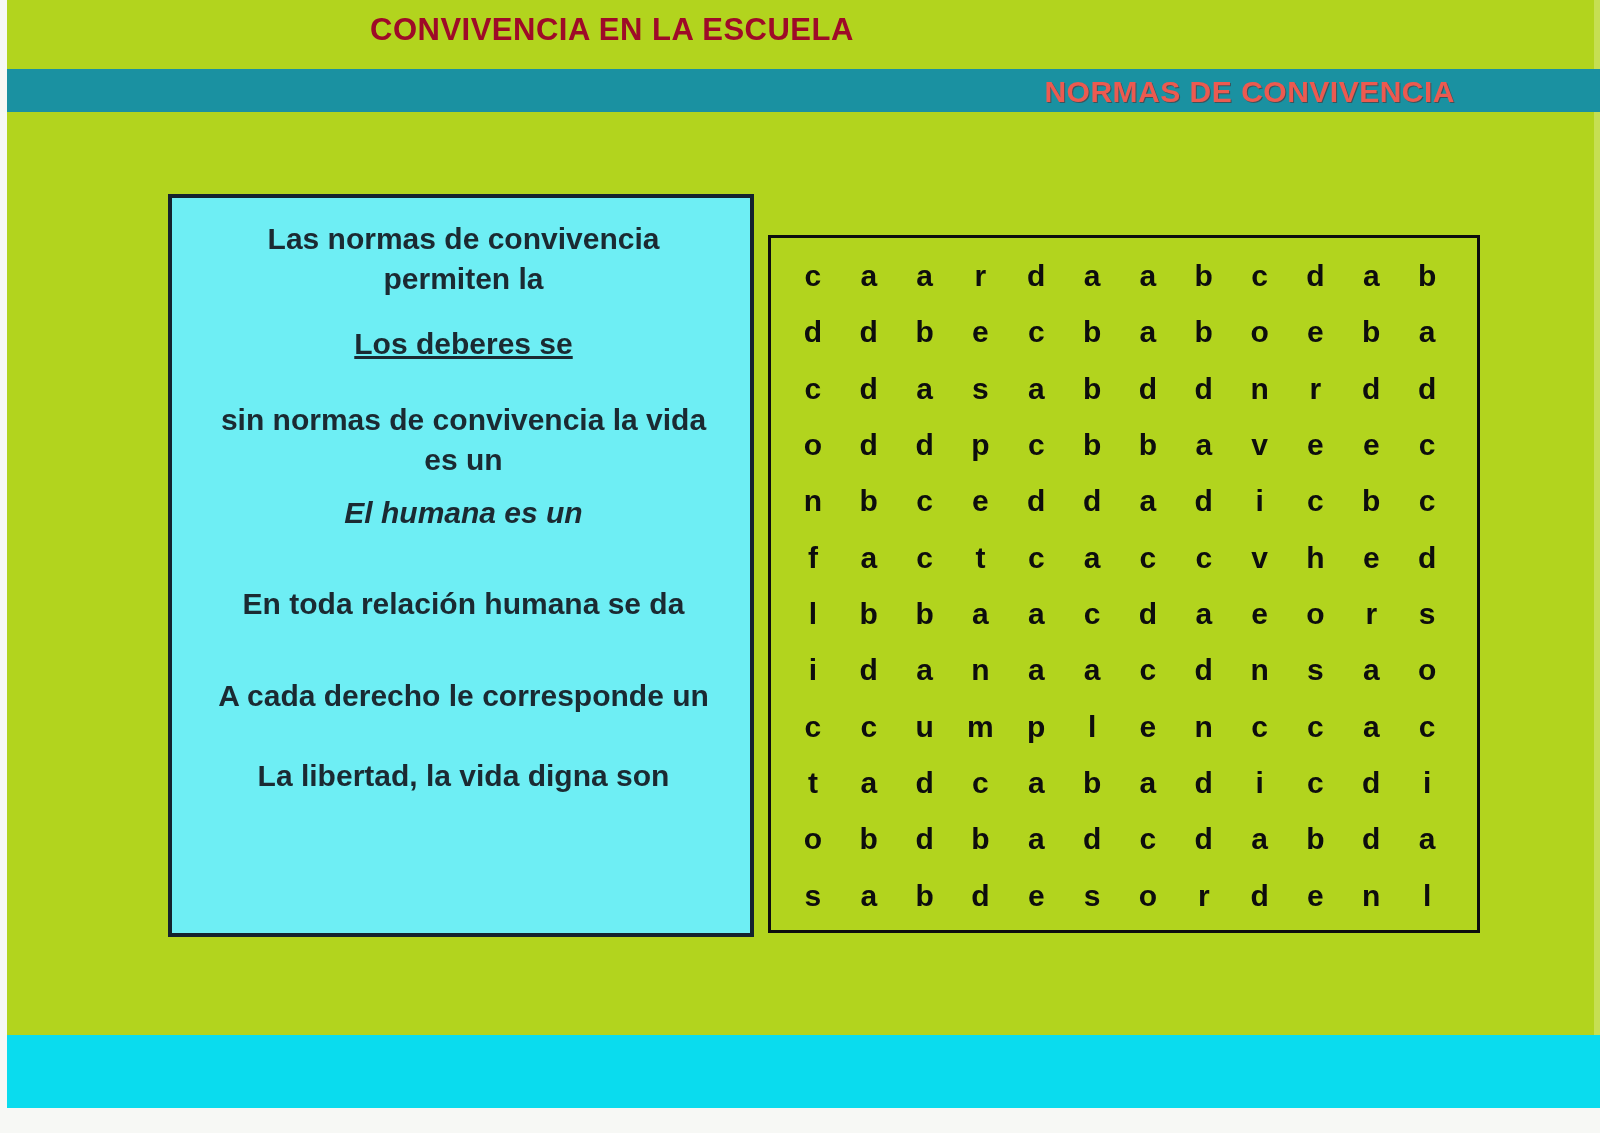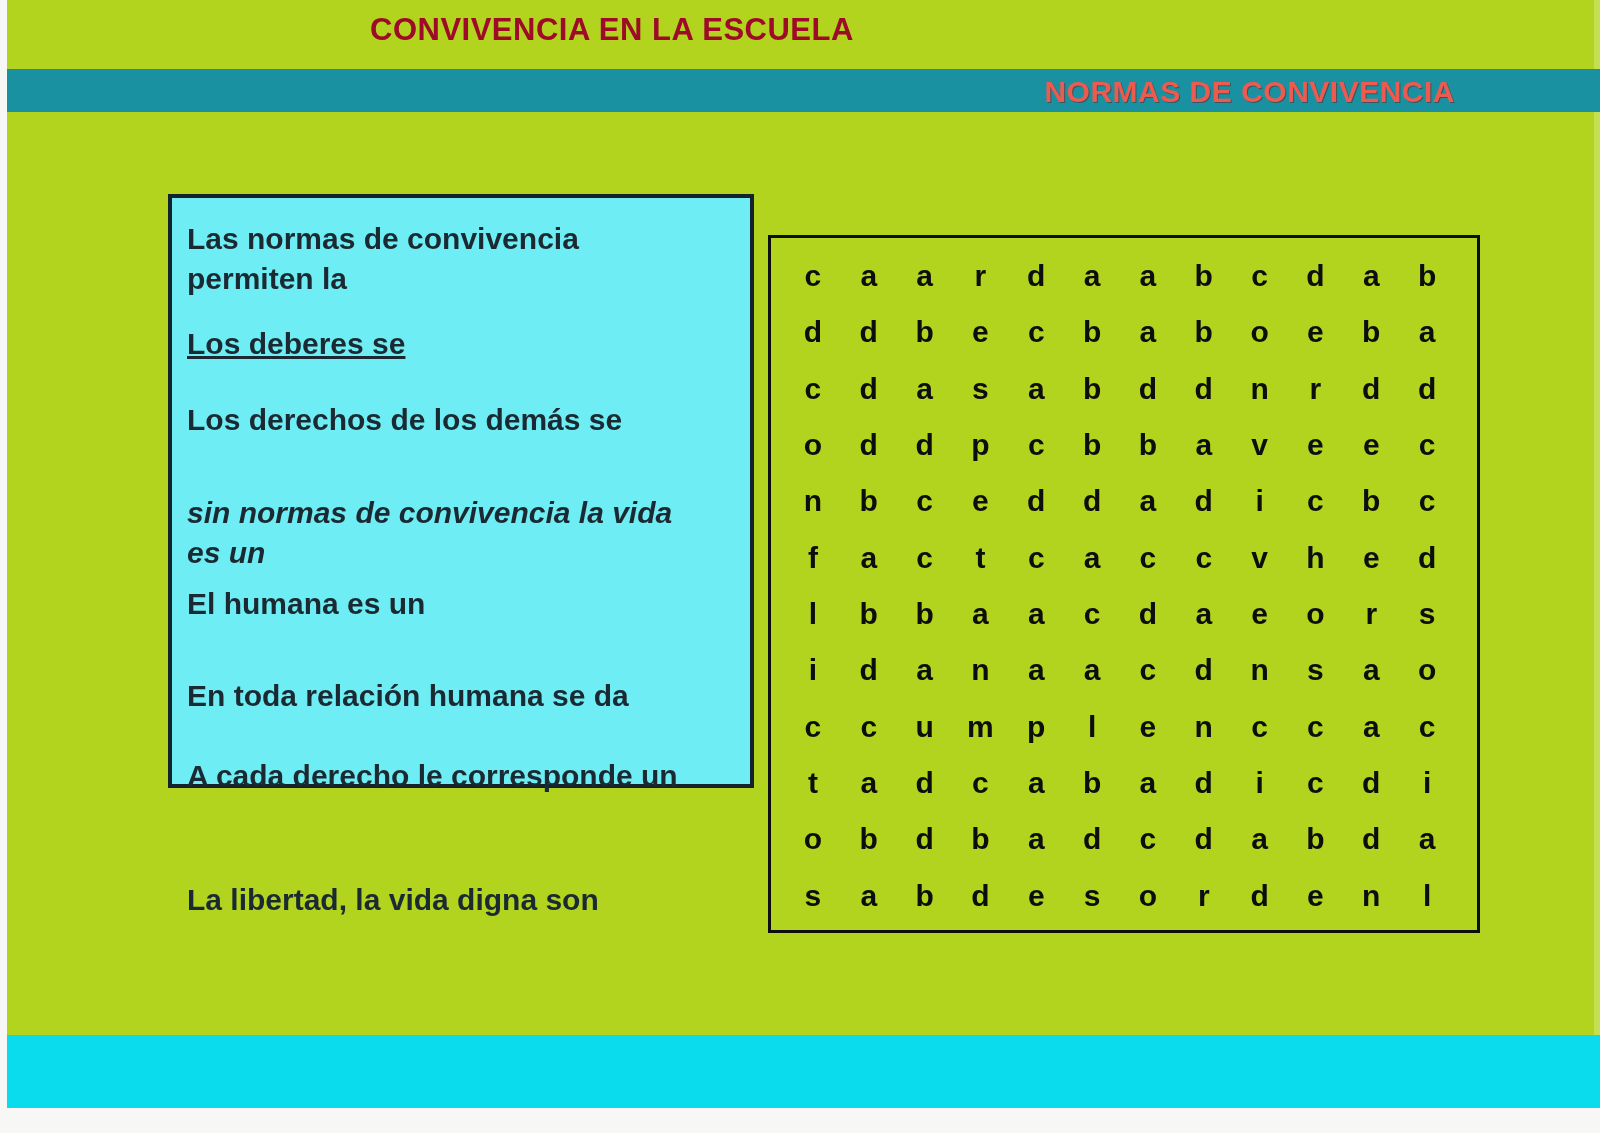--- a/index.html
+++ b/index.html
@@ -14,20 +14,21 @@
     --bottom-cyan:#0adcee;
     --edge-white:#f7f8f5;
   }
   *{margin:0;padding:0;box-sizing:border-box;}
   html,body{width:1600px;height:1133px;overflow:hidden;}
   body{font-family:"Liberation Sans",sans-serif;}
 
   .page{
     position:relative;width:1600px;height:1133px;
     background:var(--bg-green);
+    text-align:center;
   }
 
   .edge-left{
     position:absolute;left:0;top:0;width:7px;height:1108px;
     background:var(--edge-white);
   }
   .edge-right{
     position:absolute;right:0;top:0;width:6px;height:1035px;
     background:#c9e05c;opacity:.85;
   }
@@ -45,21 +46,21 @@
   }
   .banner-title{
     position:absolute;right:145px;top:0;height:49px;line-height:45px;
     font-size:30px;font-weight:bold;letter-spacing:.5px;
     color:var(--banner-salmon);
     text-shadow:1px 1px 0 rgba(100,10,10,.45);
     white-space:nowrap;
   }
 
   .clue-panel{
-    position:absolute;left:168px;top:194px;width:586px;height:594px;
+    position:absolute;left:168px;top:194px;width:586px;height:743px;
     background:var(--panel-cyan);
     border:4px solid var(--panel-border);
     padding-left:29px;
   }
   .clue{
     position:absolute;left:15px;right:10px;
     font-size:30px;font-weight:bold;line-height:40px;
     color:var(--clue-ink);
   }
   .clue:nth-of-type(1){top:21px;}
@@ -111,23 +112,20 @@
   <div class="clue-panel" id="clue-panel">
 
   <div class="clue">
         <div>Las normas de convivencia</div>
         <div>permiten la</div>
       </div>
       <div class="clue">
         <div>Los deberes se</div>
       </div>
       <div class="clue">
-        <div>Los derechos de los demás se</div>
-      </div>
-      <div class="clue">
         <div>sin normas de convivencia la vida</div>
         <div>es un</div>
       </div>
       <div class="clue">
         <div>El humana es un</div>
       </div>
       <div class="clue">
         <div>En toda relación humana se da</div>
       </div>
       <div class="clue">

